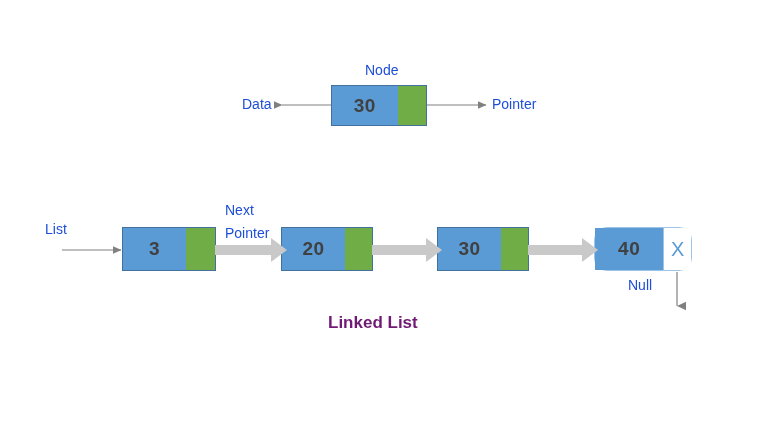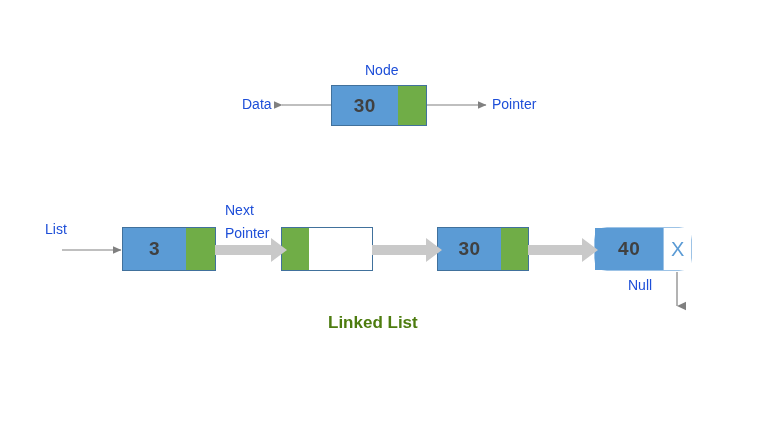--- a/index.html
+++ b/index.html
@@ -25,21 +25,21 @@
     position: absolute;
     font-size: 14px;
     line-height: 16px;
     color: #1d4ed8;
     white-space: nowrap;
   }
   .lbl-bold {
     font-weight: bold;
     font-size: 17px;
     line-height: 20px;
-    color: #4d7c0f;
+    color: #701a75;
   }
   
   .node {
     position: absolute;
     box-sizing: border-box;
     display: flex;
     border: 1px solid #41719C;
   }
   .node .data-cell {
     background: #5B9BD5;
@@ -100,20 +100,21 @@
 
   <div class="lbl" style="left:225px; top:202px;">Next</div>
   <div class="lbl" style="left:225px; top:225px;">Pointer</div>
 
   <div class="node" style="left:122px; top:227px; width:94px; height:44px;">
     <div class="data-cell" style="width:63px;">3</div>
     <div class="addr-cell" style="width:29px;"></div>
   </div>
 
   <div class="node" style="left:281px; top:227px; width:92px; height:44px;">
+    <div class="data-cell" style="width:63px;">20</div>
     <div class="addr-cell" style="width:27px;"></div>
   </div>
 
   <div class="node" style="left:437px; top:227px; width:92px; height:44px;">
     <div class="data-cell" style="width:63px;">30</div>
     <div class="addr-cell" style="width:27px;"></div>
   </div>
 
   <div class="node terminal" style="left:594px; top:227px; width:98px; height:44px;border-radius:13px;">
     <div class="data-cell" style="width:69px;">40</div>

